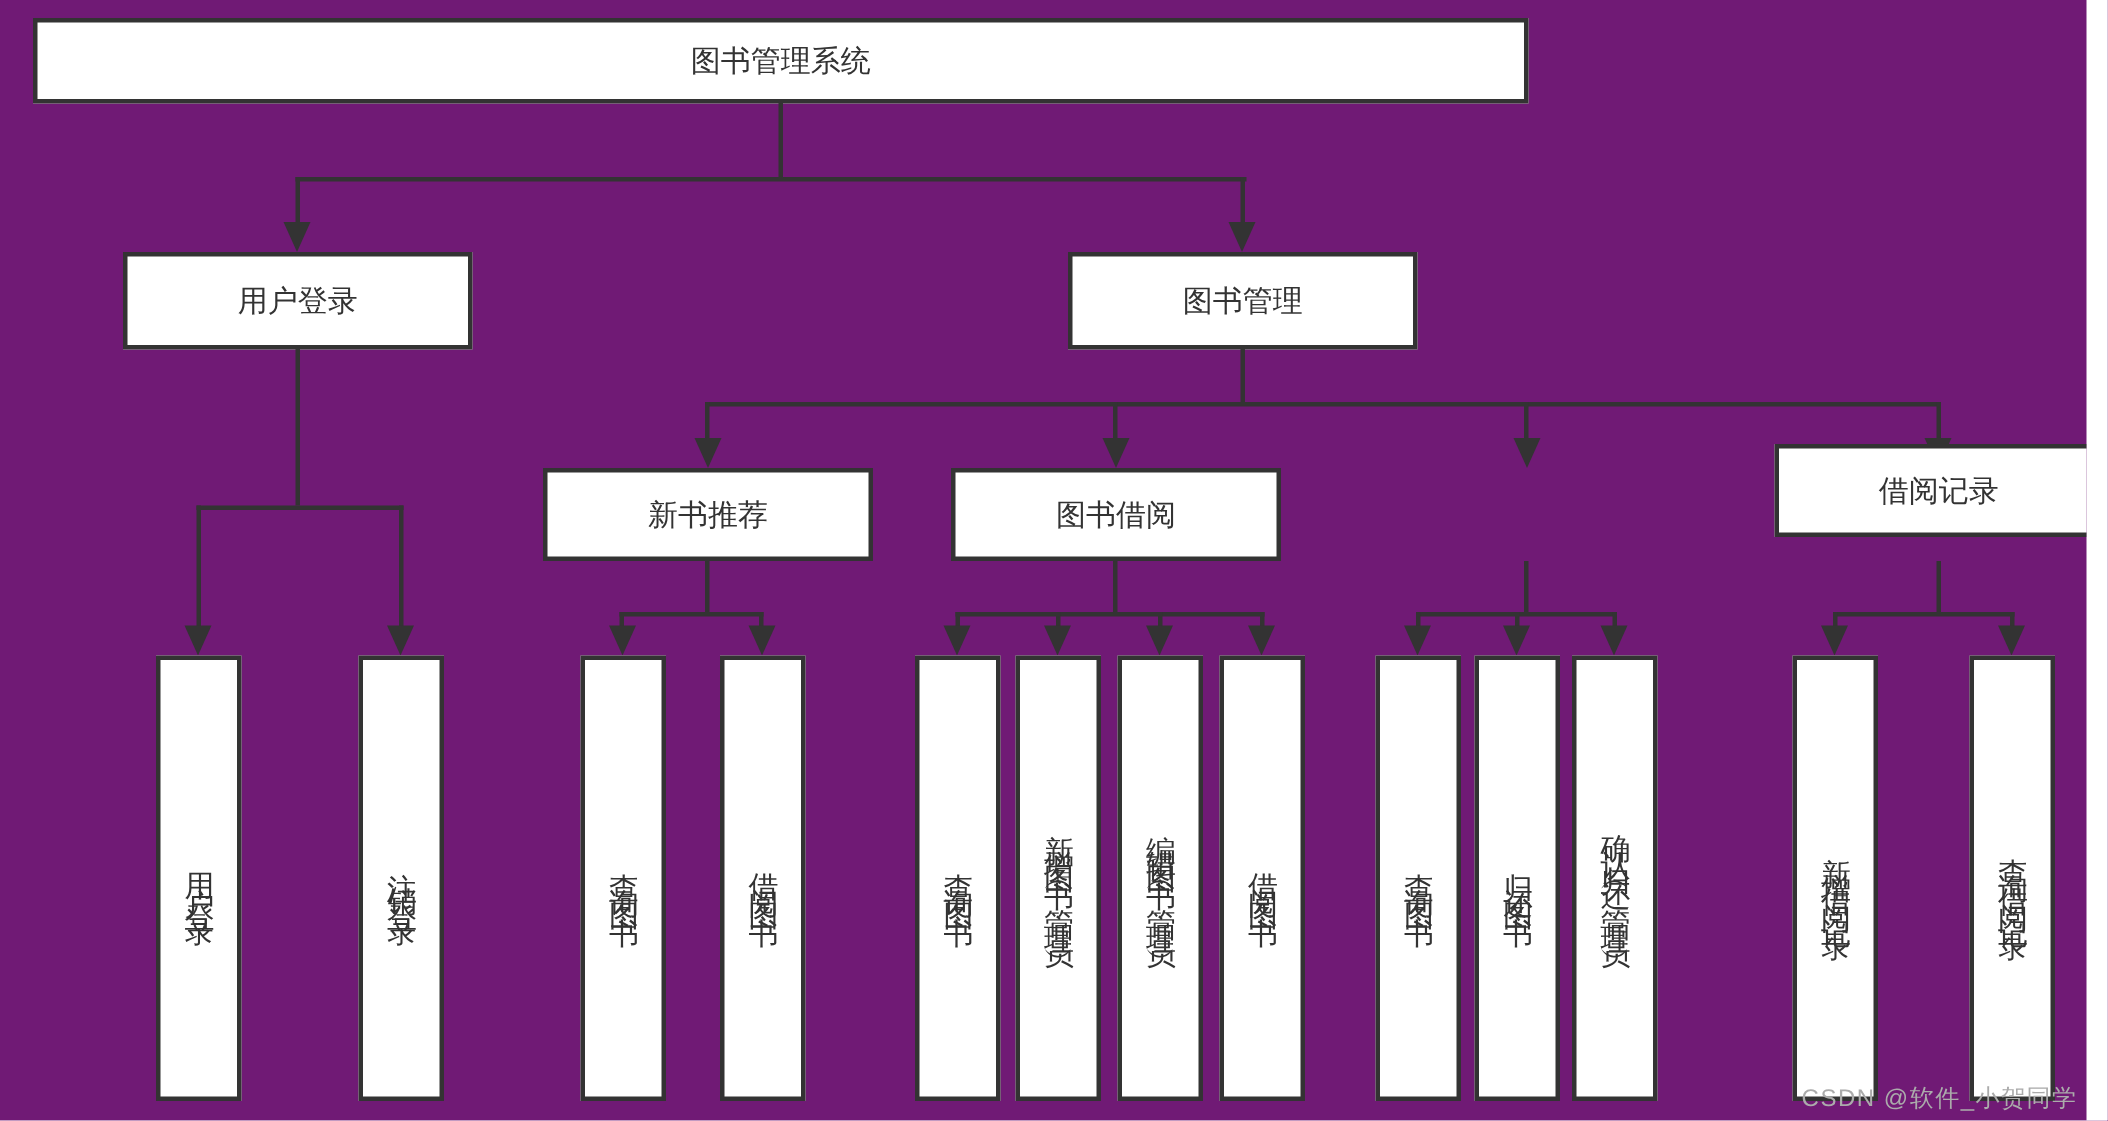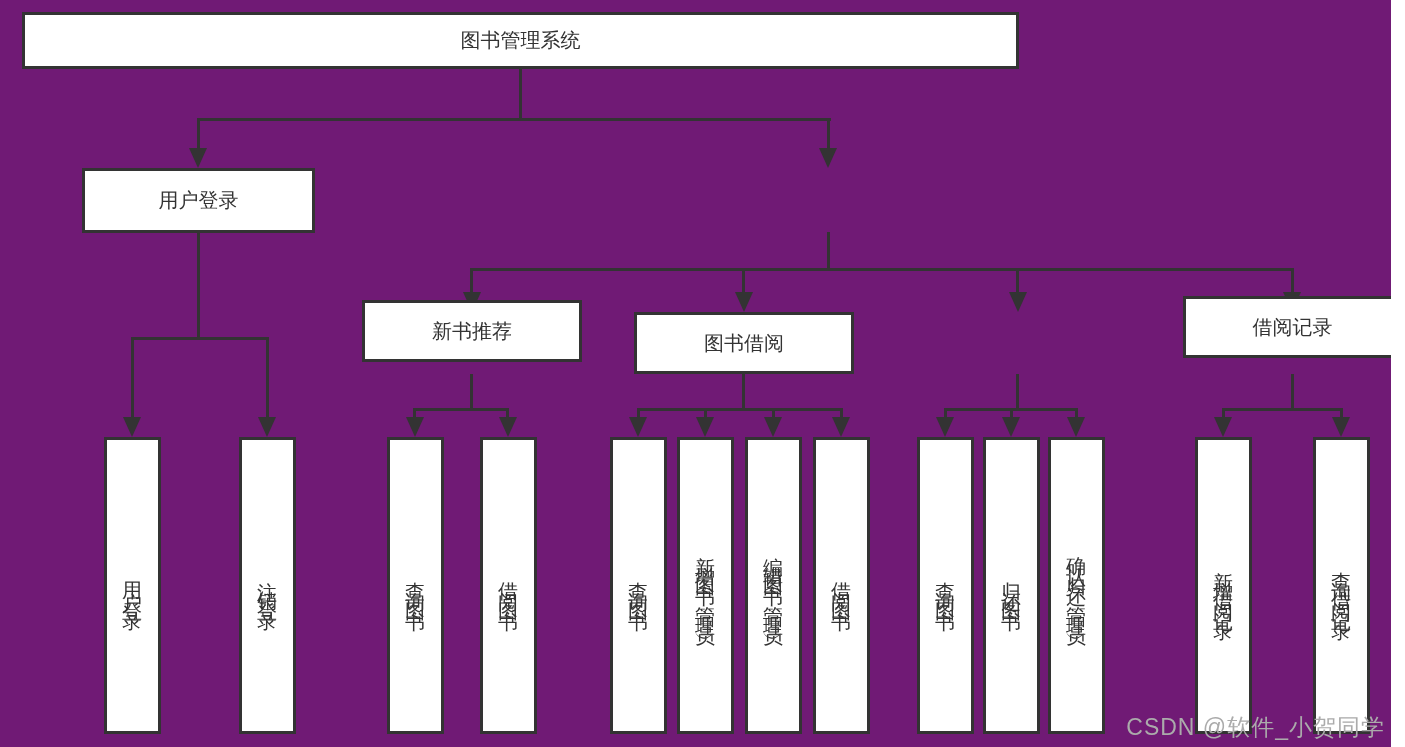--- a/index.html
+++ b/index.html
@@ -35,21 +35,21 @@
     position:absolute;
     width:0; height:0;
     border-left:9px solid transparent;
     border-right:9px solid transparent;
     border-top:20px solid #333333;
   }
   .watermark {
     position:absolute;
     right:6px; bottom:4px;
     color:#ababab;
-    font-size:23px;
+    font-size:16px;
     letter-spacing:1px;
   }
 </style>
 </head>
 <body>
 
 <div class="stage">
 
   <div class="box" style="left:22px; top:12px; width:997px; height:57px;">
     <span>图书管理系统</span>
@@ -58,40 +58,43 @@
   <div class="vl" style="left:519px; top:68px; height:50px;"></div>
   <div class="hl" style="left:197px; top:118px; width:634px;"></div>
   <div class="vl" style="left:197px; top:118px; height:33px;"></div>
   <div class="arrow" style="left:189px; top:148px;"></div>
   <div class="vl" style="left:827px; top:118px; height:33px;"></div>
   <div class="arrow" style="left:819px; top:148px;"></div>
 
   <div class="box" style="left:82px; top:168px; width:233px; height:65px;">
     <span>用户登录</span>
   </div>
+  <div class="box" style="left:712px; top:168px; width:233px; height:65px;">
+    <span>图书管理</span>
+  </div>
 
   <div class="vl" style="left:197px; top:232px; height:105px;"></div>
   <div class="hl" style="left:131px; top:337px; width:138px;"></div>
   <div class="vl" style="left:131px; top:337px; height:83px;"></div>
   <div class="arrow" style="left:123px; top:417px;"></div>
   <div class="vl" style="left:266px; top:337px; height:83px;"></div>
   <div class="arrow" style="left:258px; top:417px;"></div>
 
   <div class="vl" style="left:827px; top:232px; height:36px;"></div>
   <div class="hl" style="left:470px; top:268px; width:824px;"></div>
   <div class="vl" style="left:470px; top:268px; height:27px;"></div>
   <div class="arrow" style="left:463px; top:292px;"></div>
   <div class="vl" style="left:742px; top:268px; height:27px;"></div>
   <div class="arrow" style="left:735px; top:292px;"></div>
   <div class="vl" style="left:1016px; top:268px; height:27px;"></div>
   <div class="arrow" style="left:1009px; top:292px;"></div>
   <div class="vl" style="left:1291px; top:268px; height:27px;"></div>
   <div class="arrow" style="left:1283px; top:292px;"></div>
 
-  <div class="box" style="left:362px; top:300px; width:220px; height:62px;">
+  <div class="box" style="left:362px; top:312px; width:220px; height:62px;">
     <span>新书推荐</span>
   </div>
   <div class="box" style="left:634px; top:312px; width:220px; height:62px;text-align:center;">
     <span>图书借阅</span>
   </div>
   <div class="box" style="left:1183px; top:296px; width:219px; height:62px;">
     <span>借阅记录</span>
   </div>
 
   <div class="vl" style="left:470px; top:374px; height:34px;"></div>

